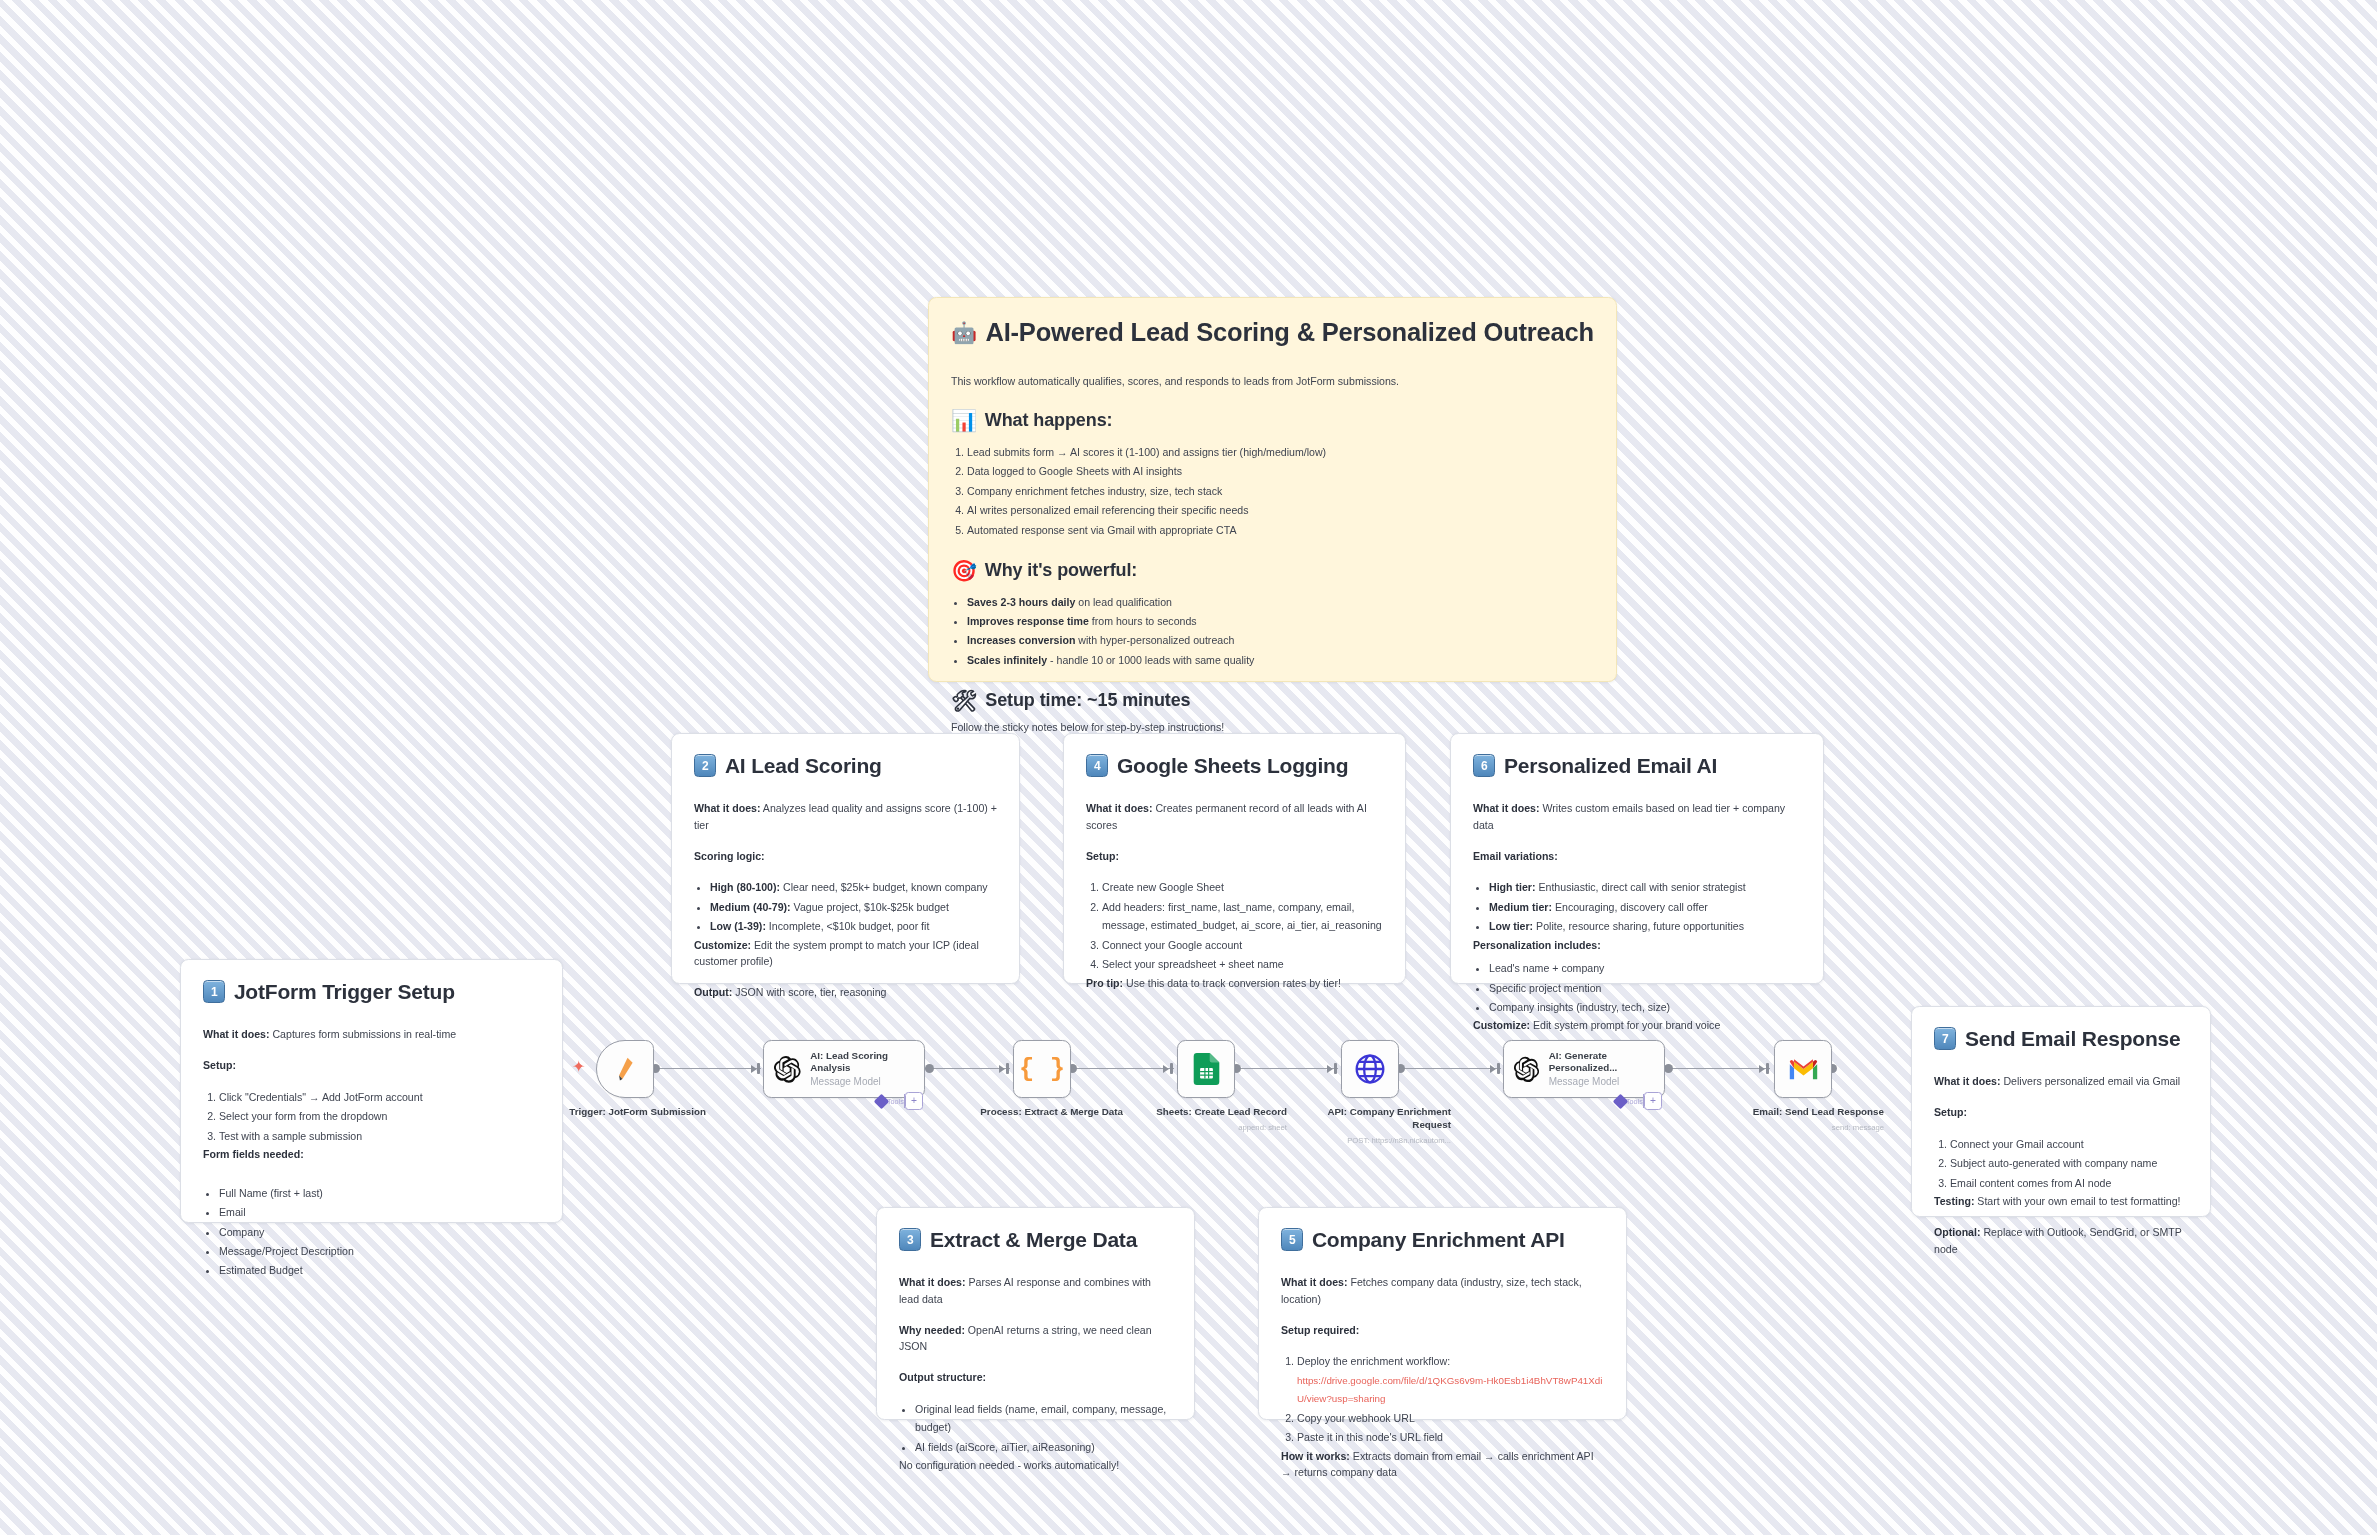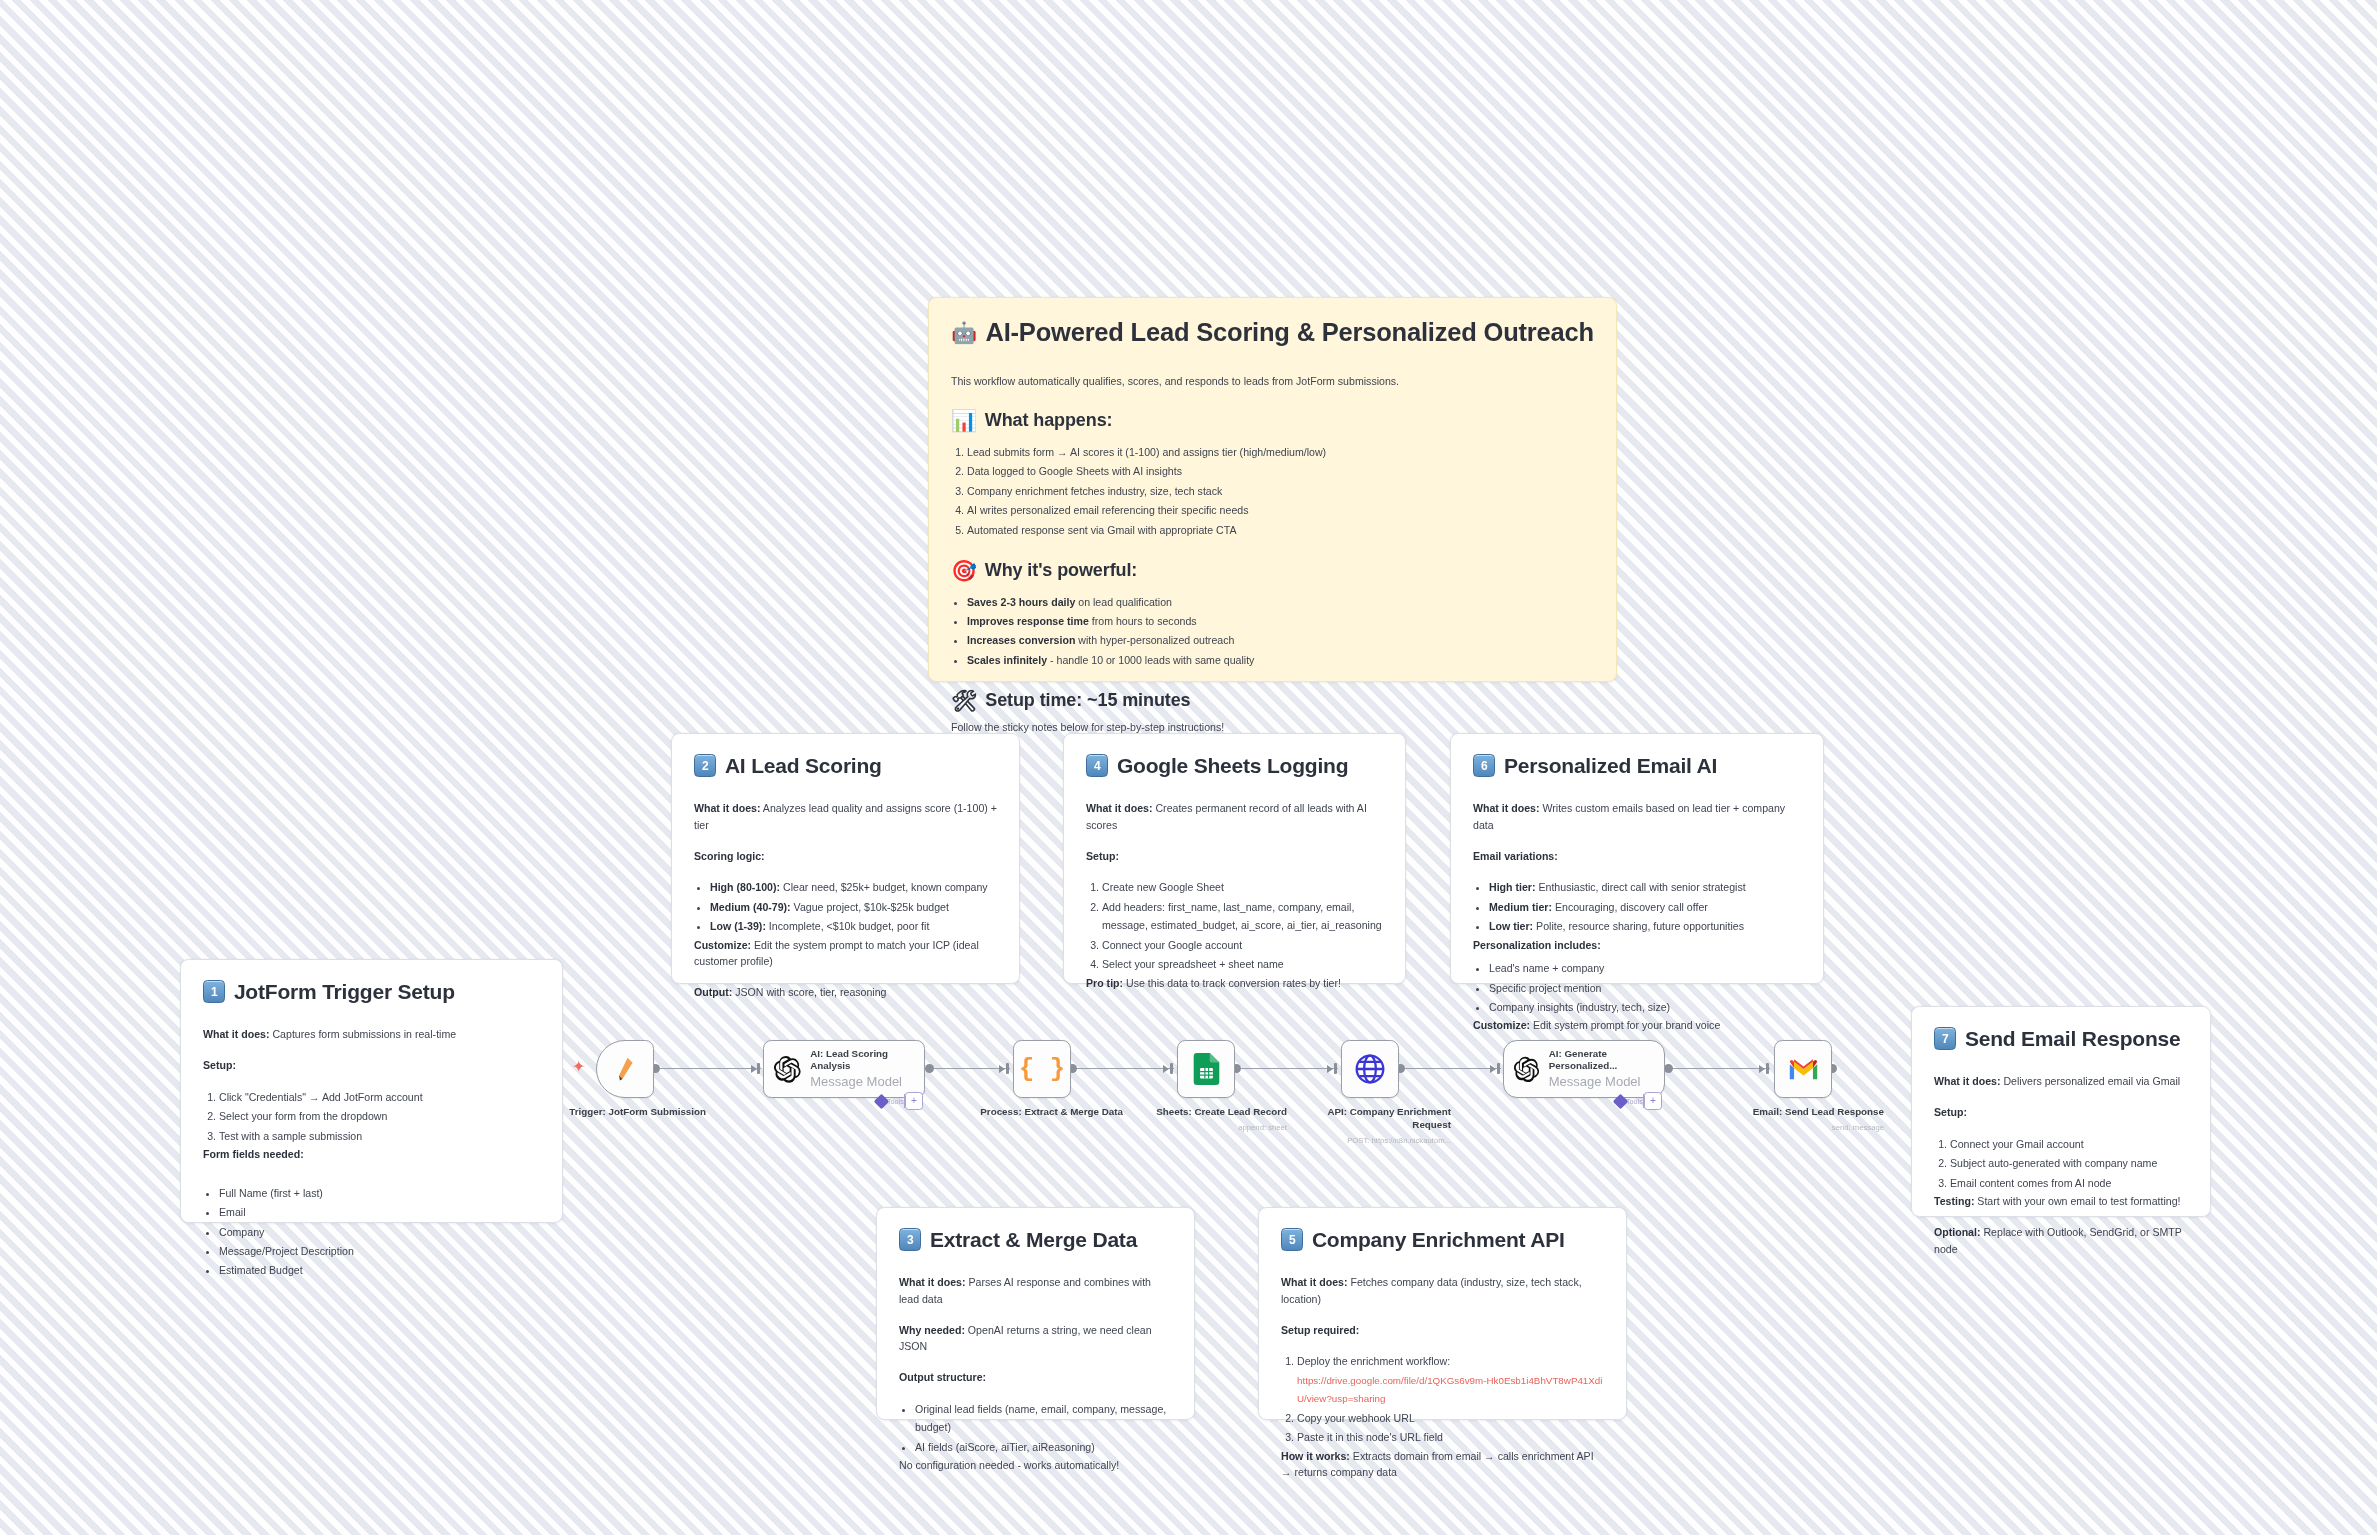--- a/index.html
+++ b/index.html
@@ -62,21 +62,21 @@
     display:flex;align-items:center;box-shadow:0 0.9px 1.7px rgba(0,0,0,.06);
   }
   .node.sq{width:58px;height:58px;justify-content:center;}
   .node.wide{width:162px;height:58px;padding:0 10.2px;gap:9.4px;}
   .node.trigger{
     width:58px;height:58px;justify-content:center;
     border-radius:29px 8.5px 8.5px 29px;
   }
   .node-txt{display:flex;flex-direction:column;line-height:1.22;}
   .node-title{font-size:9.8px;font-weight:600;color:#3b4049;}
-  .node-sub{font-size:13px;color:#a6aab4;margin-top:2.6px;}
+  .node-sub{font-size:10px;color:#a6aab4;margin-top:2.6px;}
   .caption{
     position:absolute;text-align:right;width:162px;
     font-size:9.8px;font-weight:600;color:#3b4049;line-height:1.32;
   }
   .caption .op{display:block;font-size:7.7px;font-weight:400;color:#b3b7c0;margin-top:4.3px;}
 
   .wire{position:absolute;height:1.4px;background:#9ca0aa;}
   .dot{position:absolute;width:9.4px;height:9.4px;border-radius:50%;background:#8b8f99;}
   .arrow{
     position:absolute;width:0;height:0;
@@ -346,21 +346,21 @@
       <circle cx="12" cy="12" r="10" fill="none" stroke="#3b35d6" stroke-width="1.7"></circle>
       <ellipse cx="12" cy="12" rx="4.4" ry="10" fill="none" stroke="#3b35d6" stroke-width="1.7"></ellipse>
       <path d="M2 12h20M3.6 6.6h16.8M3.6 17.4h16.8" stroke="#3b35d6" stroke-width="1.7" fill="none"></path>
     </svg>
   </div>
   <div class="caption" style="left:1289px;top:1106px;">
     <span>API: Company Enrichment Request</span>
     <span class="op">POST: https://n8n.nickautom...</span>
   </div>
 
-  <div class="node wide" style="left:1503px;top:1040px;border-radius:14px;">
+  <div class="node wide" style="left:1503px;top:1040px;">
     <svg class="svgicon" width="31" height="31" viewBox="0 0 32 32">
       <path fill="#0f0f0f" d="M29.7 13.1a7.9 7.9 0 0 0-.7-6.5 8.1 8.1 0 0 0-8.7-3.9A8.1 8.1 0 0 0 6.5 5.5a8 8 0 0 0-5.3 3.9 8.1 8.1 0 0 0 1 9.5 7.9 7.9 0 0 0 .7 6.5 8.1 8.1 0 0 0 8.7 3.9 8 8 0 0 0 6.1 2.7 8.1 8.1 0 0 0 7.7-5.6 8 8 0 0 0 5.3-3.9 8.1 8.1 0 0 0-1-9.4zM17.7 29.1a6 6 0 0 1-3.9-1.4l.2-.1 6.5-3.7a1 1 0 0 0 .5-.9v-9.1l2.7 1.6v7.5a6 6 0 0 1-6 6.1zM4.8 23.6a6 6 0 0 1-.7-4l.2.1 6.5 3.8a1.1 1.1 0 0 0 1.1 0l8-4.6v3.1l-6.6 3.8a6 6 0 0 1-8.2-2.2zM3.1 10.5a6 6 0 0 1 3.2-2.7v7.7a1 1 0 0 0 .5.9l7.9 4.6-2.7 1.5-6.6-3.8a6 6 0 0 1-2.3-8.2zm22.5 5.3-8-4.7 2.7-1.5 6.6 3.8a6 6 0 0 1-.9 10.8v-7.6a1 1 0 0 0-.4-.8zm2.7-4-.2-.1-6.5-3.8a1 1 0 0 0-1.1 0l-7.9 4.6V9.4l6.6-3.8a6 6 0 0 1 8.9 6.2zM10.1 17.3l-2.7-1.6V8.2a6 6 0 0 1 9.9-4.6l-.2.1-6.5 3.7a1 1 0 0 0-.5.9zm1.5-3.2 3.6-2 3.6 2v4.1l-3.6 2-3.6-2z"></path>
     </svg>
     <span class="node-txt">
       <span class="node-title">AI: Generate Personalized...</span>
       <span class="node-sub">Message Model</span>
     </span>
   </div>
   <div class="tools" style="left:1615px;top:1092px;">
     <span class="diamond"></span>

